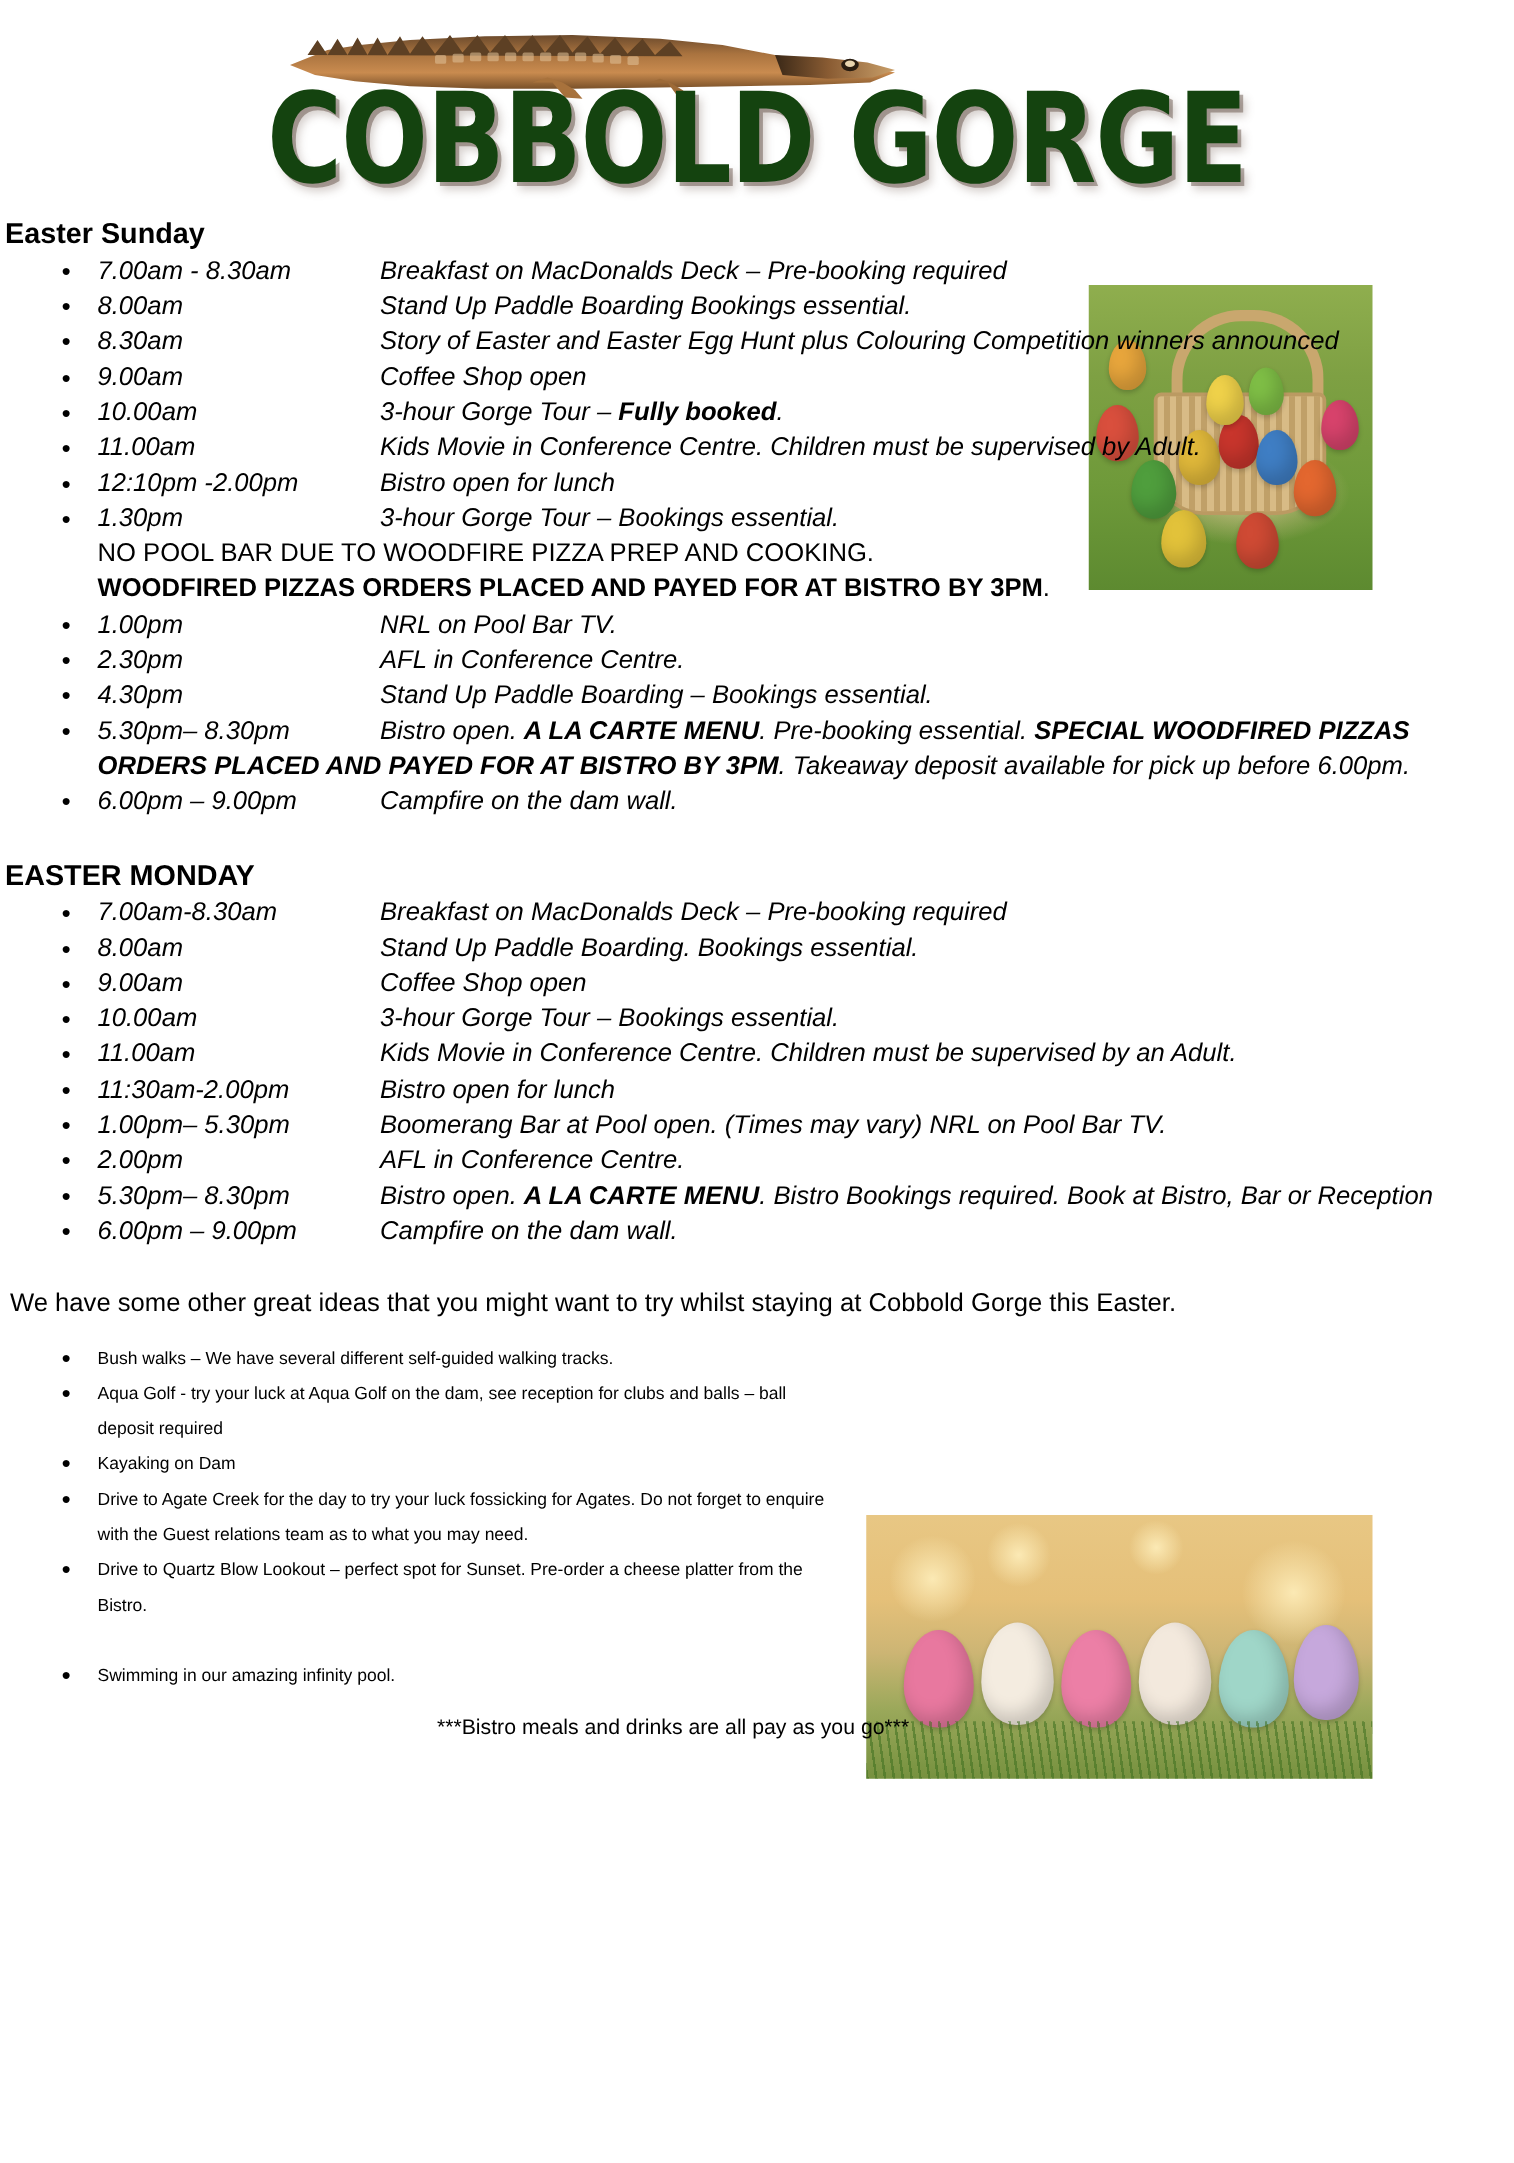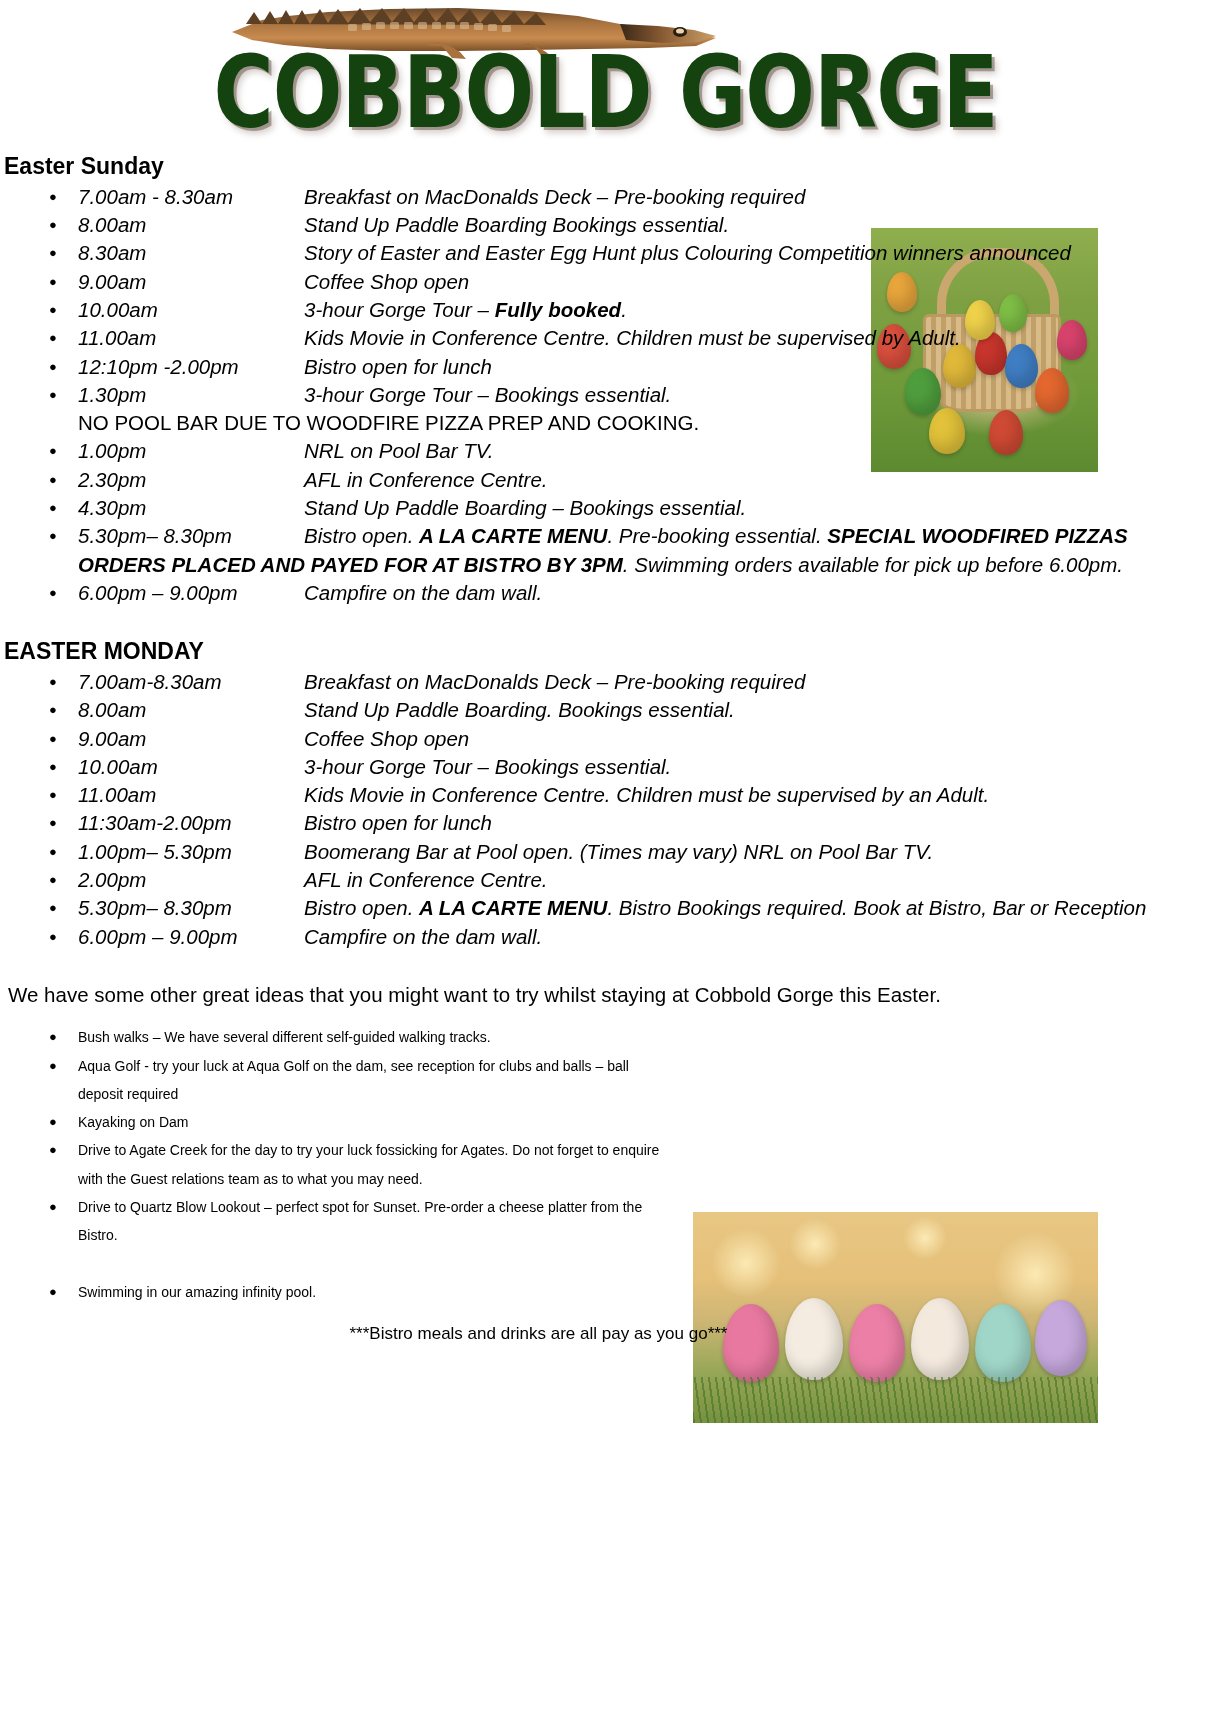--- a/index.html
+++ b/index.html
@@ -14,20 +14,21 @@
     color: #000000;
     position: relative;
     overflow: hidden;
   }
 
   
   .header {
     position: relative;
     height: 152px;
     width: 1211px;
+    margin-top: 20px;
   }
   .croc {
     position: absolute;
     left: 228px;
     top: 2px;
     width: 492px;
     height: 58px;
   }
   .logo-wordmark {
     position: absolute;
@@ -282,25 +283,26 @@
     <li><span class="time">7.00am - 8.30am</span><span class="desc">Breakfast on MacDonalds Deck – Pre-booking required</span></li>
     <li><span class="time">8.00am</span><span class="desc">Stand Up Paddle Boarding Bookings essential.</span></li>
     <li><span class="time">8.30am</span><span class="desc">Story of Easter and Easter Egg Hunt plus Colouring Competition winners announced</span></li>
     <li><span class="time">9.00am</span><span class="desc">Coffee Shop open</span></li>
     <li><span class="time">10.00am</span><span class="desc"><span>3-hour Gorge Tour – </span><b>Fully booked</b><span>.</span></span></li>
     <li><span class="time">11.00am</span><span class="desc">Kids Movie in Conference Centre. Children must be supervised by Adult.</span></li>
     <li><span class="time">12:10pm -2.00pm</span><span class="desc">Bistro open for lunch</span></li>
     <li><span class="time">1.30pm</span><span class="desc">3-hour Gorge Tour – Bookings essential.</span></li>
   </ul>
   <div class="sub-line">NO POOL BAR DUE TO WOODFIRE PIZZA PREP AND COOKING.</div>
+  <div class="sub-line"><b>WOODFIRED PIZZAS ORDERS PLACED AND PAYED FOR AT BISTRO BY 3PM</b><span>.</span></div>
   <ul class="sched">
     <li><span class="time">1.00pm</span><span class="desc">NRL on Pool Bar TV.</span></li>
     <li><span class="time">2.30pm</span><span class="desc">AFL in Conference Centre.</span></li>
     <li><span class="time">4.30pm</span><span class="desc">Stand Up Paddle Boarding – Bookings essential.</span></li>
-    <li><span class="time">5.30pm– 8.30pm</span><span class="desc"><span>Bistro open. </span><b>A LA CARTE MENU</b><span>. Pre-booking essential. </span><b>SPECIAL WOODFIRED PIZZAS ORDERS PLACED AND PAYED FOR AT BISTRO BY 3PM</b><span>. Swimming orders available for pick up before 6.00pm.</span></span></li>
+    <li><span class="time">5.30pm– 8.30pm</span><span class="desc"><span>Bistro open. </span><b>A LA CARTE MENU</b><span>. Pre-booking essential. </span><b>SPECIAL WOODFIRED PIZZAS ORDERS PLACED AND PAYED FOR AT BISTRO BY 3PM</b><span>. Takeaway deposit available for pick up before 6.00pm.</span></span></li>
     <li><span class="time">6.00pm – 9.00pm</span><span class="desc">Campfire on the dam wall.</span></li>
   </ul>
 
   <div class="spacer-md"></div>
 
   <div class="section-heading">EASTER MONDAY</div>
   <ul class="sched">
     <li><span class="time">7.00am-8.30am</span><span class="desc">Breakfast on MacDonalds Deck – Pre-booking required</span></li>
     <li><span class="time">8.00am</span><span class="desc">Stand Up Paddle Boarding. Bookings essential.</span></li>
     <li><span class="time">9.00am</span><span class="desc">Coffee Shop open</span></li>

